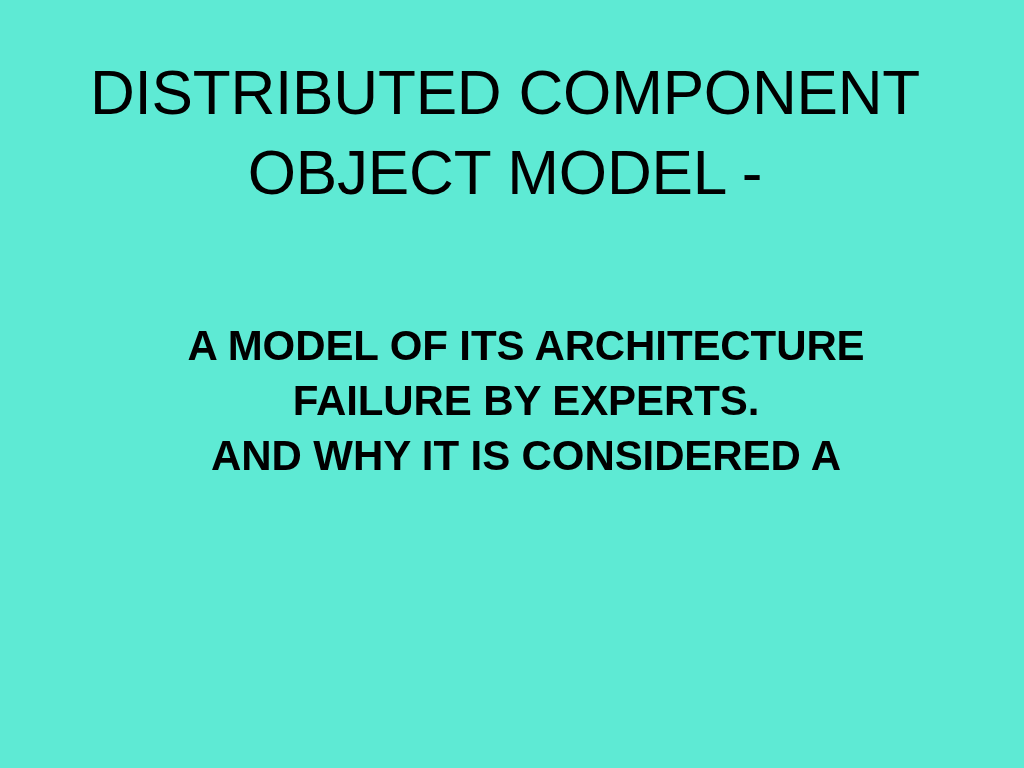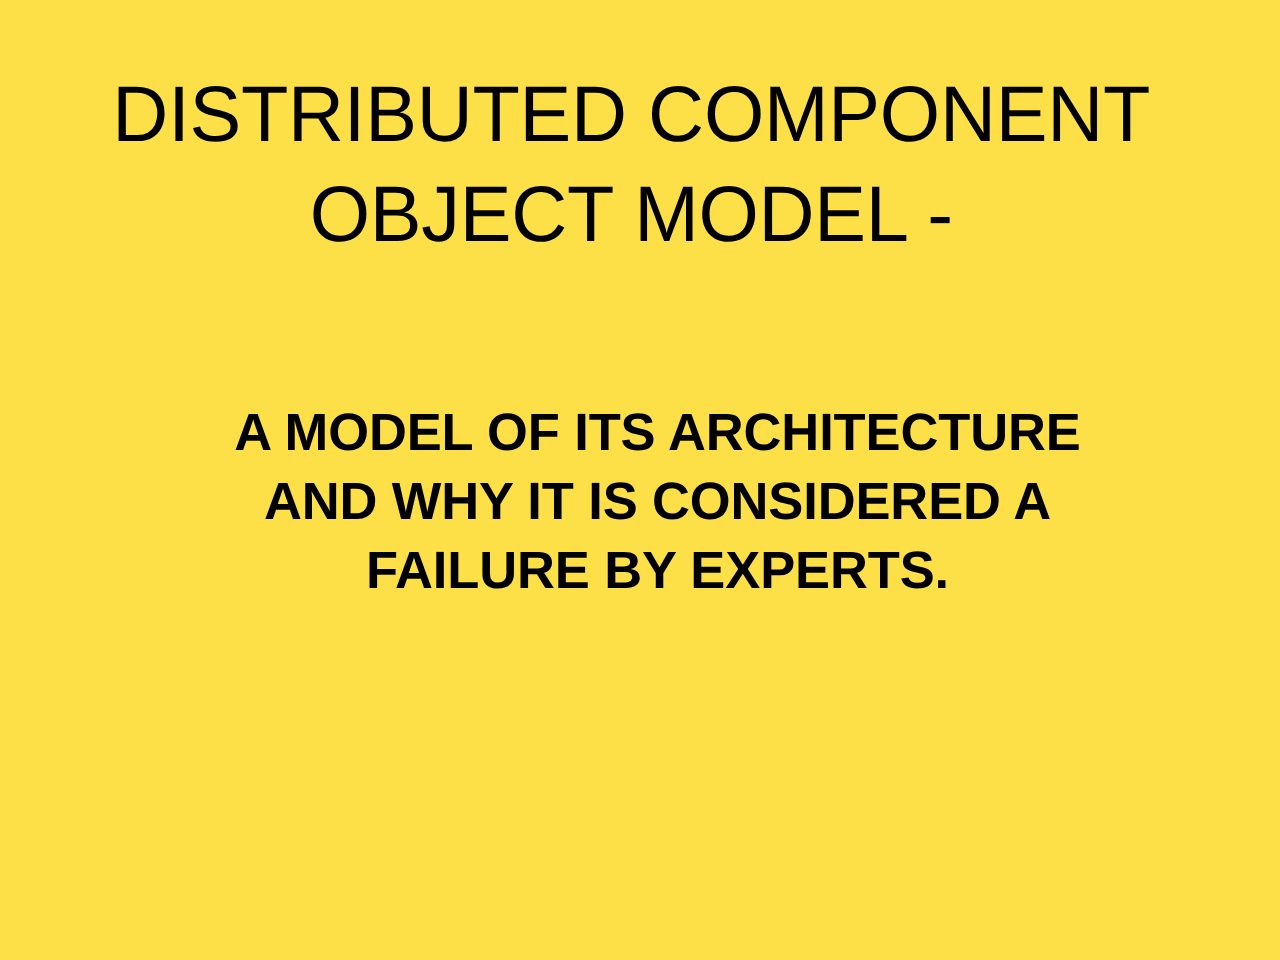--- a/index.html
+++ b/index.html
@@ -6,21 +6,21 @@
   html, body {
     margin: 0;
     padding: 0;
     background: #ffffff;
   }
 
   .slide {
     position: relative;
     width: 1024px;
     height: 768px;
-    background: #fde047;
+    background: #5eead4;
     overflow: hidden;
     font-family: "Liberation Sans", sans-serif;
     color: #000000;
     -webkit-font-smoothing: antialiased;
   }
 
   
   .title-block {
     position: absolute;
     left: 0;
@@ -94,20 +94,20 @@
   <div class="title-block">
     <div class="title-inner">
       <span class="title-line">DISTRIBUTED COMPONENT</span>
       <span class="title-line">OBJECT MODEL -</span>
     </div>
   </div>
 
   <div class="body-block">
     <div class="body-inner">
       <span class="body-line">A MODEL OF ITS ARCHITECTURE</span>
+      <span class="body-line">FAILURE BY EXPERTS.</span>
       <span class="body-line">AND WHY IT IS CONSIDERED A</span>
-      <span class="body-line">FAILURE BY EXPERTS.</span>
     </div>
   </div>
 
   <div class="empty-area"></div>
 
 </div>
 
 </body></html>

